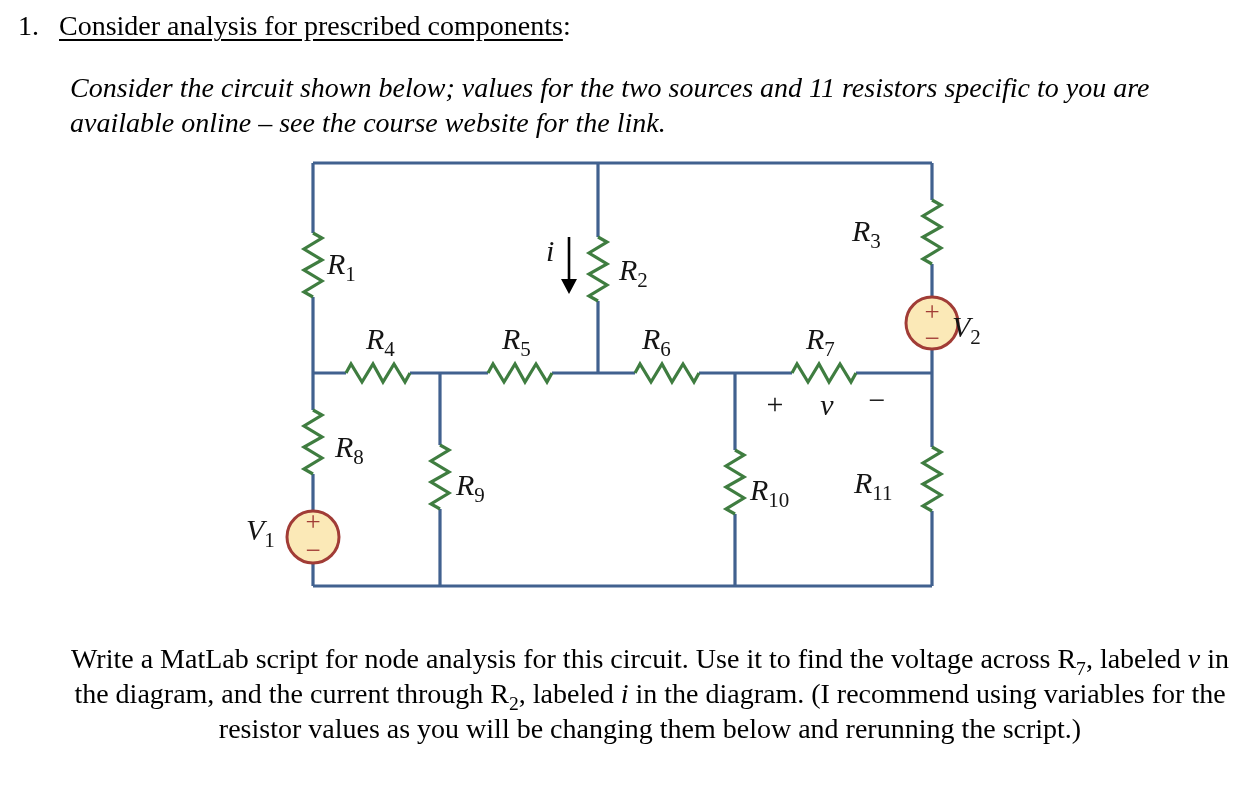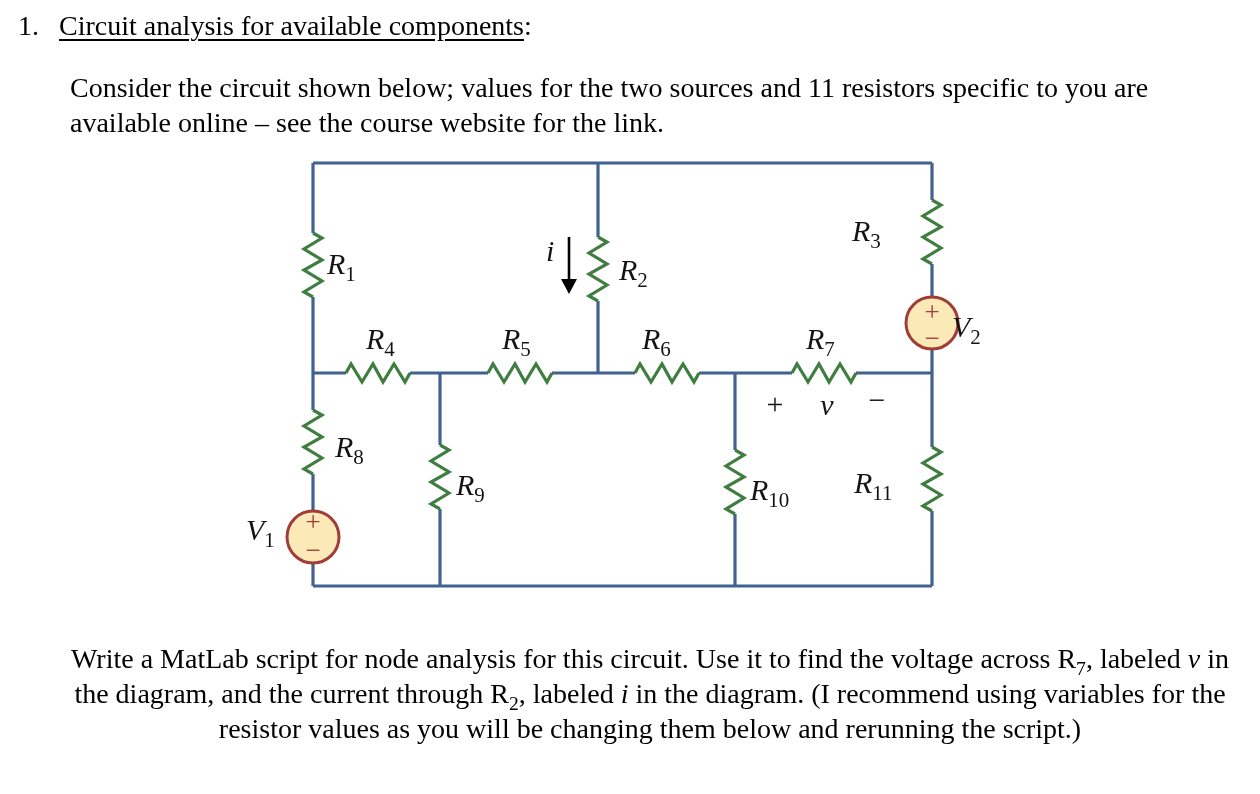--- a/index.html
+++ b/index.html
@@ -9,21 +9,21 @@
     height:794px;
     background:#ffffff;
     overflow:hidden;
     font-family:"Liberation Serif",serif;
     color:#000;
   }
   .doc-text{position:absolute;font-size:28px;line-height:35px;}
   #title-line{left:18px;top:8px;white-space:nowrap;}
   #title-line .num{display:inline-block;margin-right:20px;}
   #title-line .u{text-decoration:underline;text-decoration-thickness:2px;text-underline-offset:4px;}
-  #intro-par{left:70px;top:70px;width:1158px;text-align:left;}
+  #intro-par{left:70px;top:70px;width:1158px;text-align:left;font-style:italic;}
   #closing-par{left:70px;top:641px;width:1160px;text-align:center;}
   sub{font-size:0.7em;line-height:0;}
   i{font-style:italic;}
 
   
   #diagram{position:absolute;left:0;top:0;width:1260px;height:794px;}
   .wire{stroke:#41618F;stroke-width:3.2;fill:none;}
   .res{stroke:#3F7D40;stroke-width:3.2;fill:none;stroke-linejoin:miter;}
   .src{fill:#FBE9B7;stroke:#A13C36;stroke-width:3;}
   .pol{fill:#A13C36;font-family:"Liberation Serif",serif;font-size:27px;}
@@ -31,21 +31,21 @@
   .lbl .sub{font-size:21px;font-style:normal;}
   .mark{fill:#141414;font-family:"Liberation Serif",serif;font-size:30px;font-style:normal;}
   .arrow{stroke:#000;stroke-width:2.6;}
   .arrowhead{fill:#000;stroke:none;}
 </style>
 </head>
 <body>
 
 <div id="page">
 
-  <div id="title-line" class="doc-text"><span class="num">1.</span><span class="u">Circuit analysis for available components</span><span>:</span></div>
+  <div id="title-line" class="doc-text"><span class="num">1.</span><span class="u">Consider analysis for prescribed components</span><span>:</span></div>
 
   <div id="intro-par" class="doc-text"><span>Consider the circuit shown below; values for the two sources and 11 resistors specific to you are available online – see the course website for the link.</span></div>
 
   <svg id="diagram" viewBox="0 0 1260 794" aria-hidden="false">
     <defs>
       <g id="zzv">
           <polyline class="res" points="0,0 9,5 -9,16 9,27 -9,37 9,48 -9,59 0,64"></polyline>
         </g>
       <g id="zzh">
           <polyline class="res" points="0,0 5,-9 16,9 27,-9 37,9 48,-9 59,9 64,0"></polyline>

